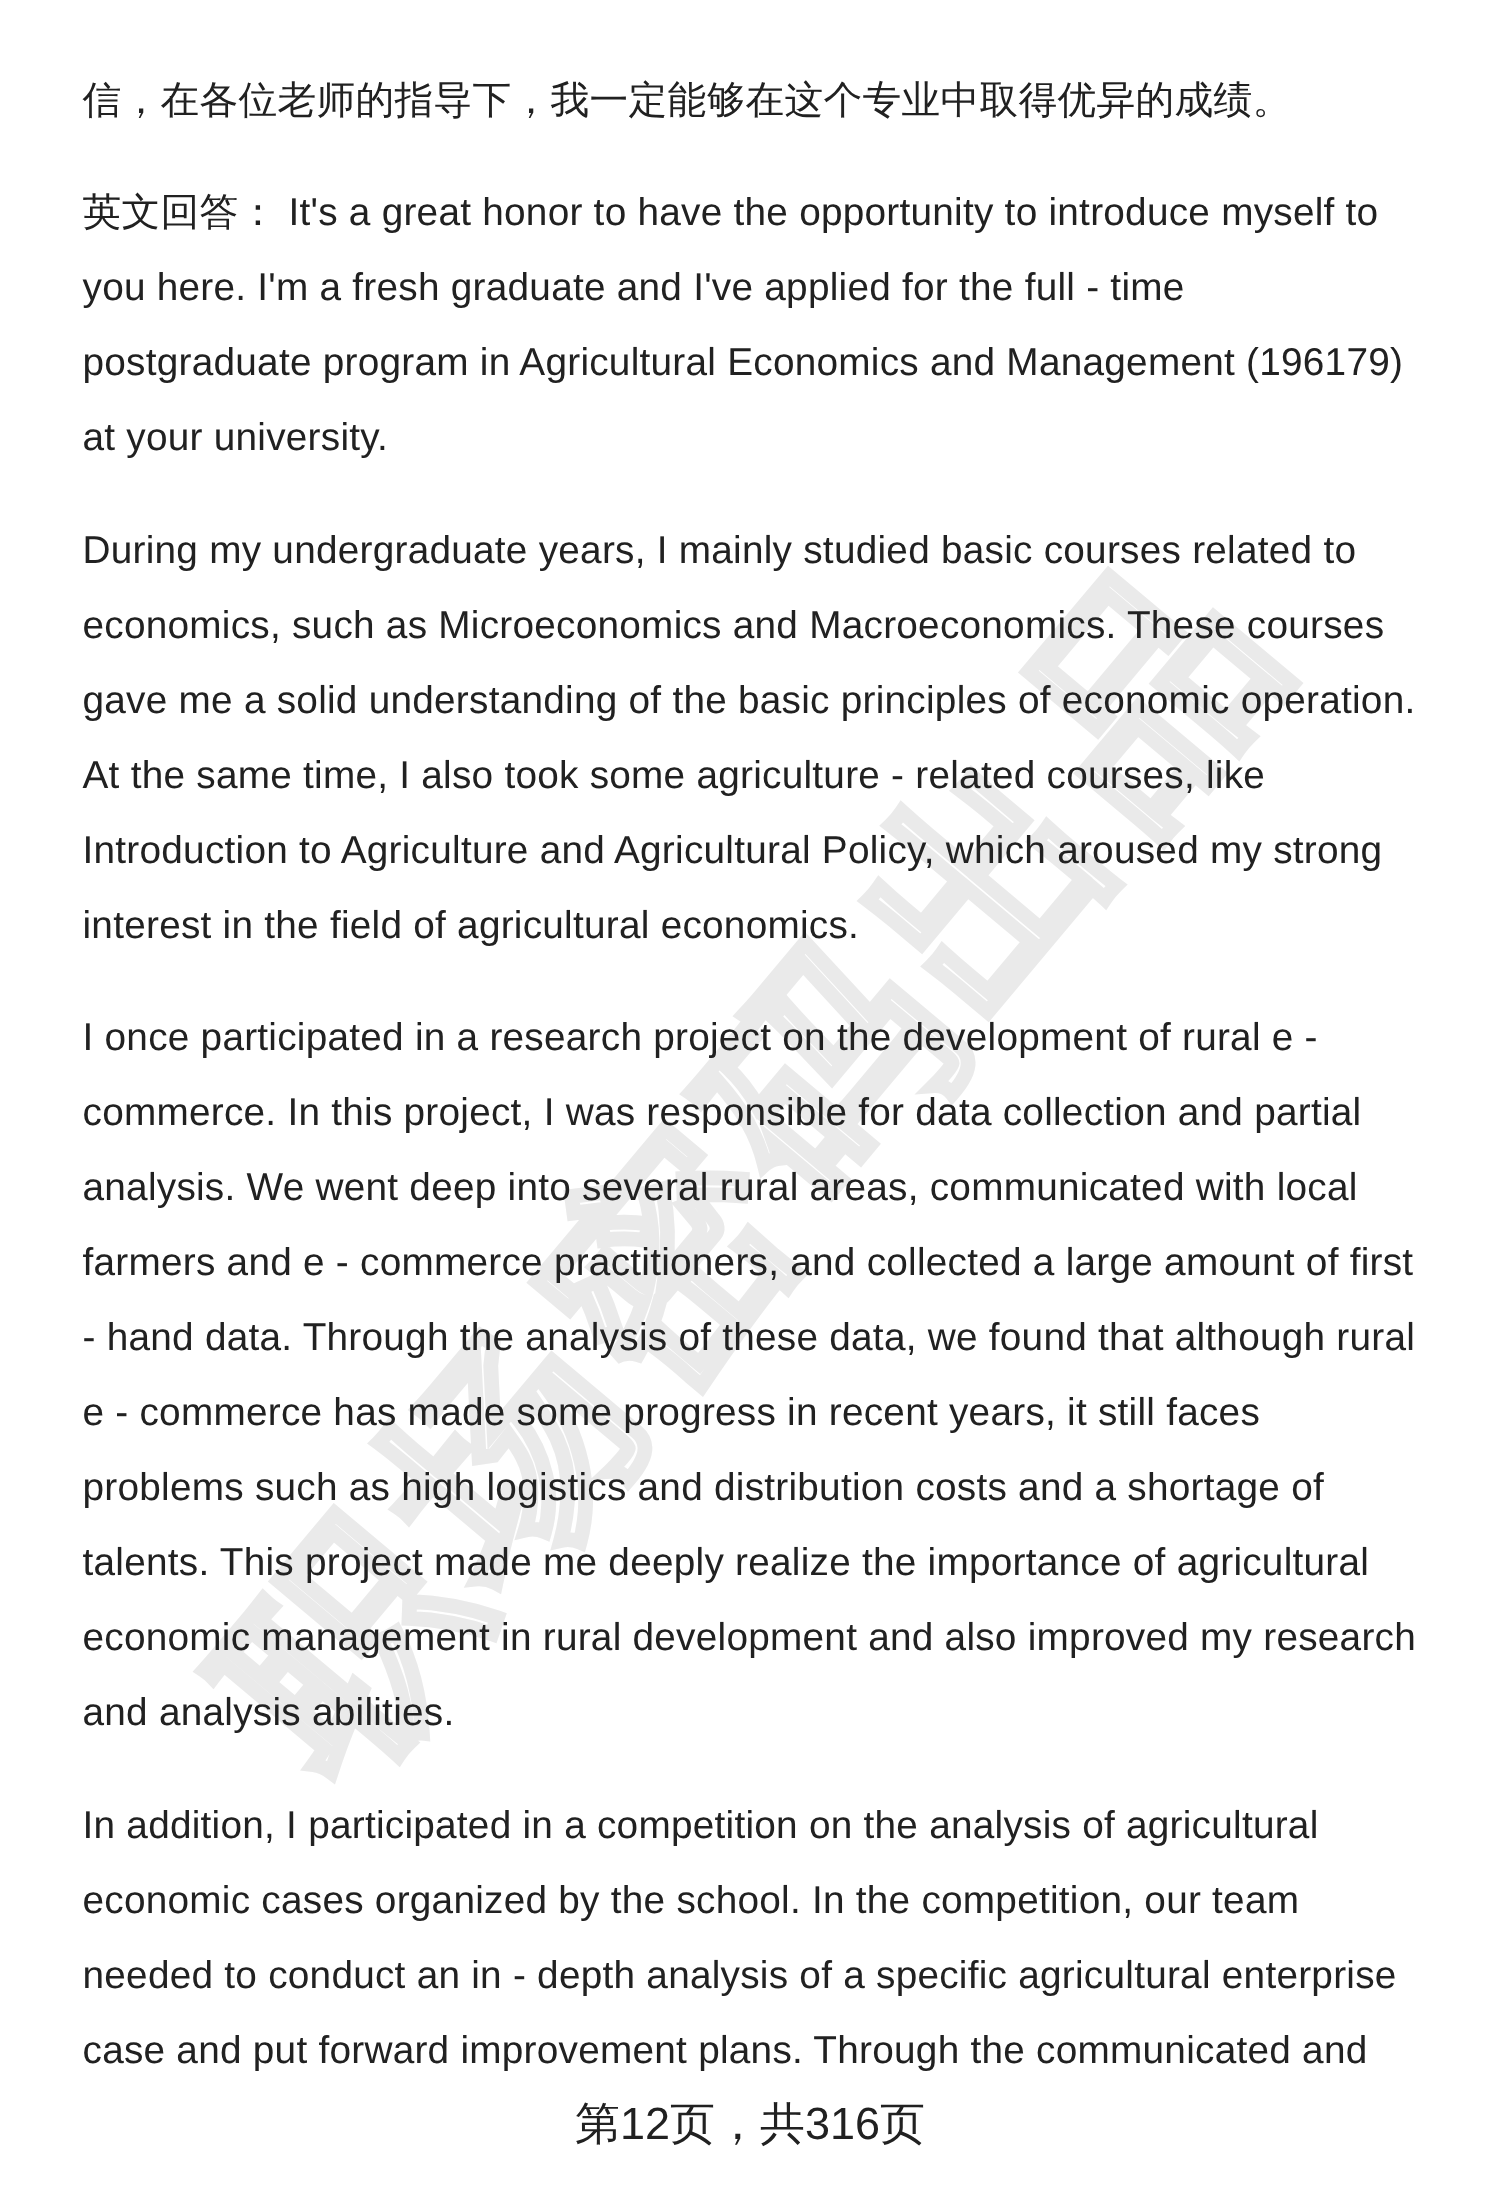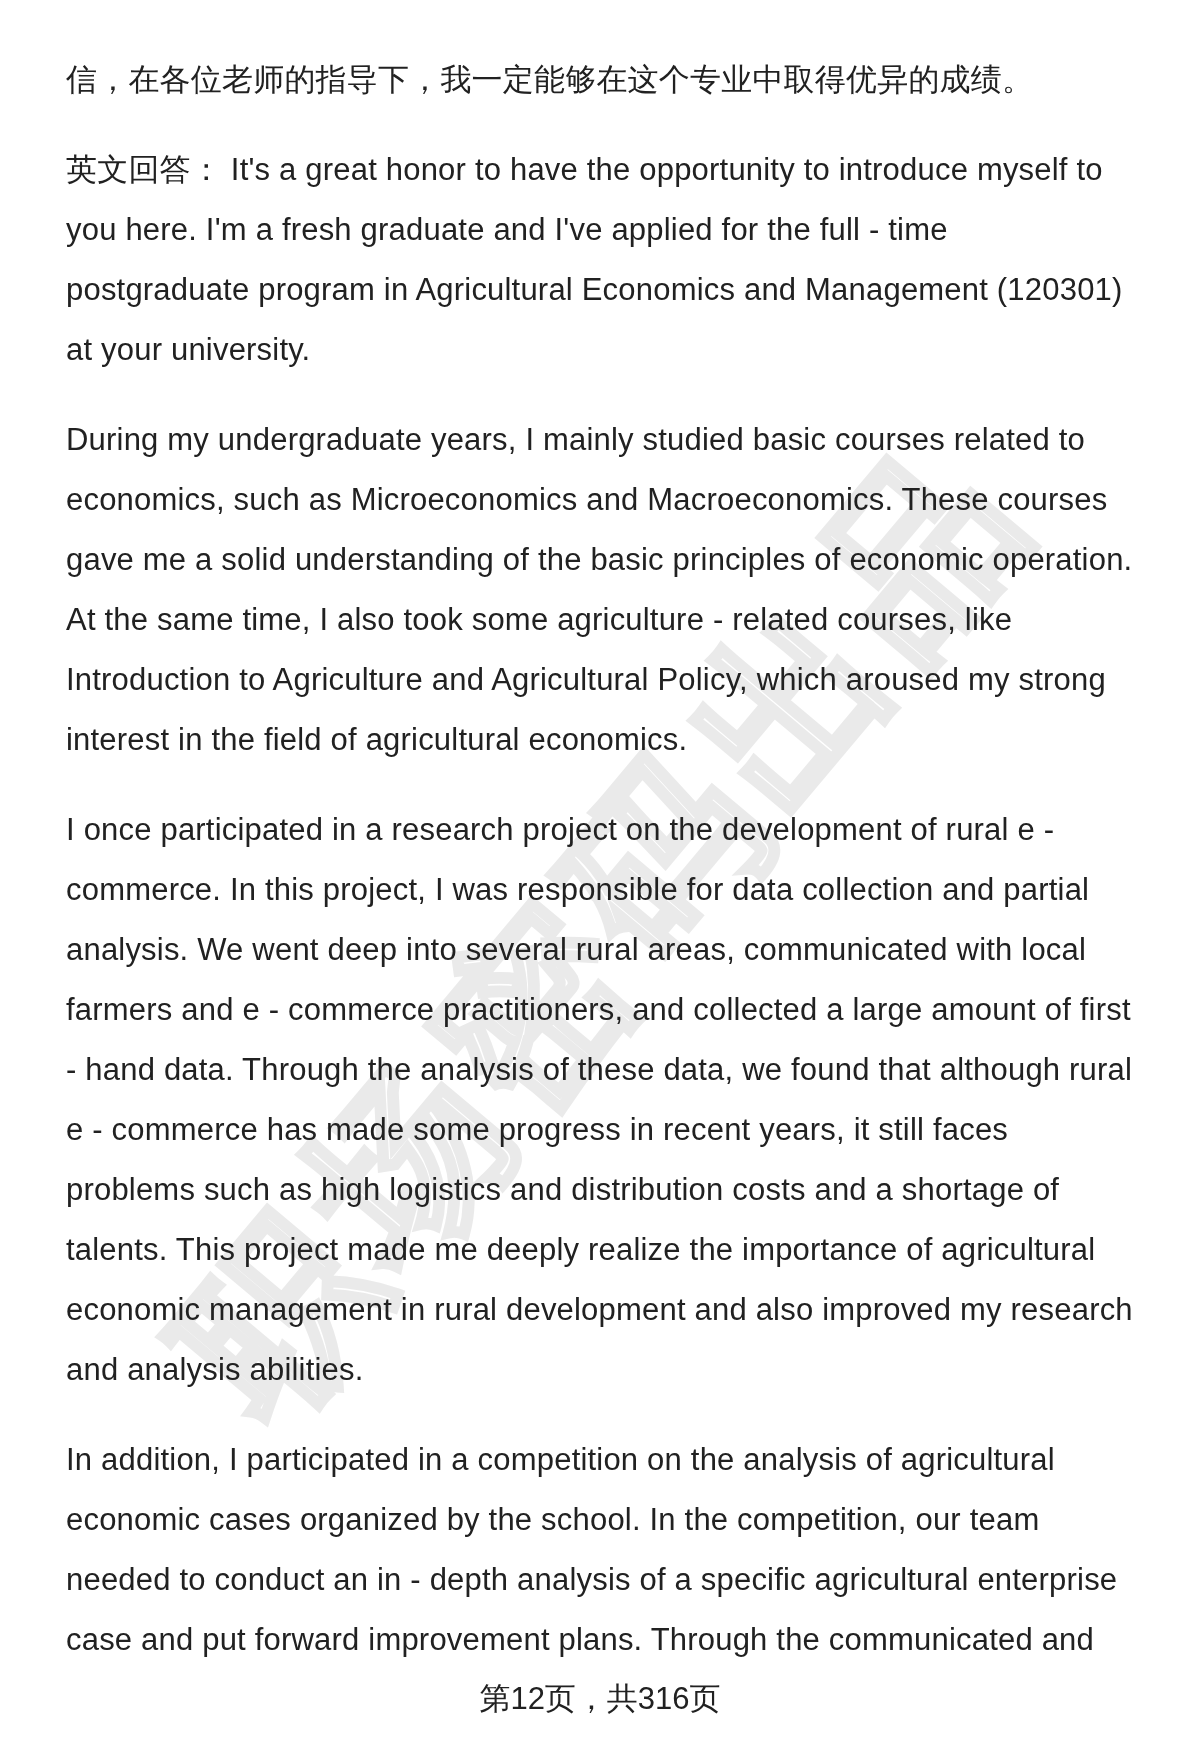--- a/index.html
+++ b/index.html
@@ -45,36 +45,36 @@
     letter-spacing: 0.2px;
     text-align: left;
     color: #212121;
   }
   .footer {
     position: absolute;
     left: 0;
     right: 0;
     top: 1678px;
     text-align: center;
-    font-size: 31px;
+    font-size: 36px;
     line-height: 42px;
     color: #212121;
     z-index: 1;
   }
 </style>
 </head>
 <body>
 
 <div class="page">
 
   <div class="watermark">职场密码出品</div>
 
   <div class="content">
     <p class="para">信，在各位老师的指导下，我一定能够在这个专业中取得优异的成绩。</p>
-    <p class="para">英文回答： It's a great honor to have the opportunity to introduce myself to you here. I'm a fresh graduate and I've applied for the full - time postgraduate program in Agricultural Economics and Management (120301) at your university.</p>
+    <p class="para">英文回答： It's a great honor to have the opportunity to introduce myself to you here. I'm a fresh graduate and I've applied for the full - time postgraduate program in Agricultural Economics and Management (196179) at your university.</p>
     <p class="para">During my undergraduate years, I mainly studied basic courses related to economics, such as Microeconomics and Macroeconomics. These courses gave me a solid understanding of the basic principles of economic operation. At the same time, I also took some agriculture - related courses, like Introduction to Agriculture and Agricultural Policy, which aroused my strong interest in the field of agricultural economics.</p>
     <p class="para">I once participated in a research project on the development of rural e - commerce. In this project, I was responsible for data collection and partial analysis. We went deep into several rural areas, communicated with local farmers and e - commerce practitioners, and collected a large amount of first - hand data. Through the analysis of these data, we found that although rural e - commerce has made some progress in recent years, it still faces problems such as high logistics and distribution costs and a shortage of talents. This project made me deeply realize the importance of agricultural economic management in rural development and also improved my research and analysis abilities.</p>
     <p class="para">In addition, I participated in a competition on the analysis of agricultural economic cases organized by the school. In the competition, our team needed to conduct an in - depth analysis of a specific agricultural enterprise case and put forward improvement plans. Through the communicated and</p>
   </div>
 
   <div class="footer">第12页，共316页</div>
 
 </div>
 
 </body></html>

